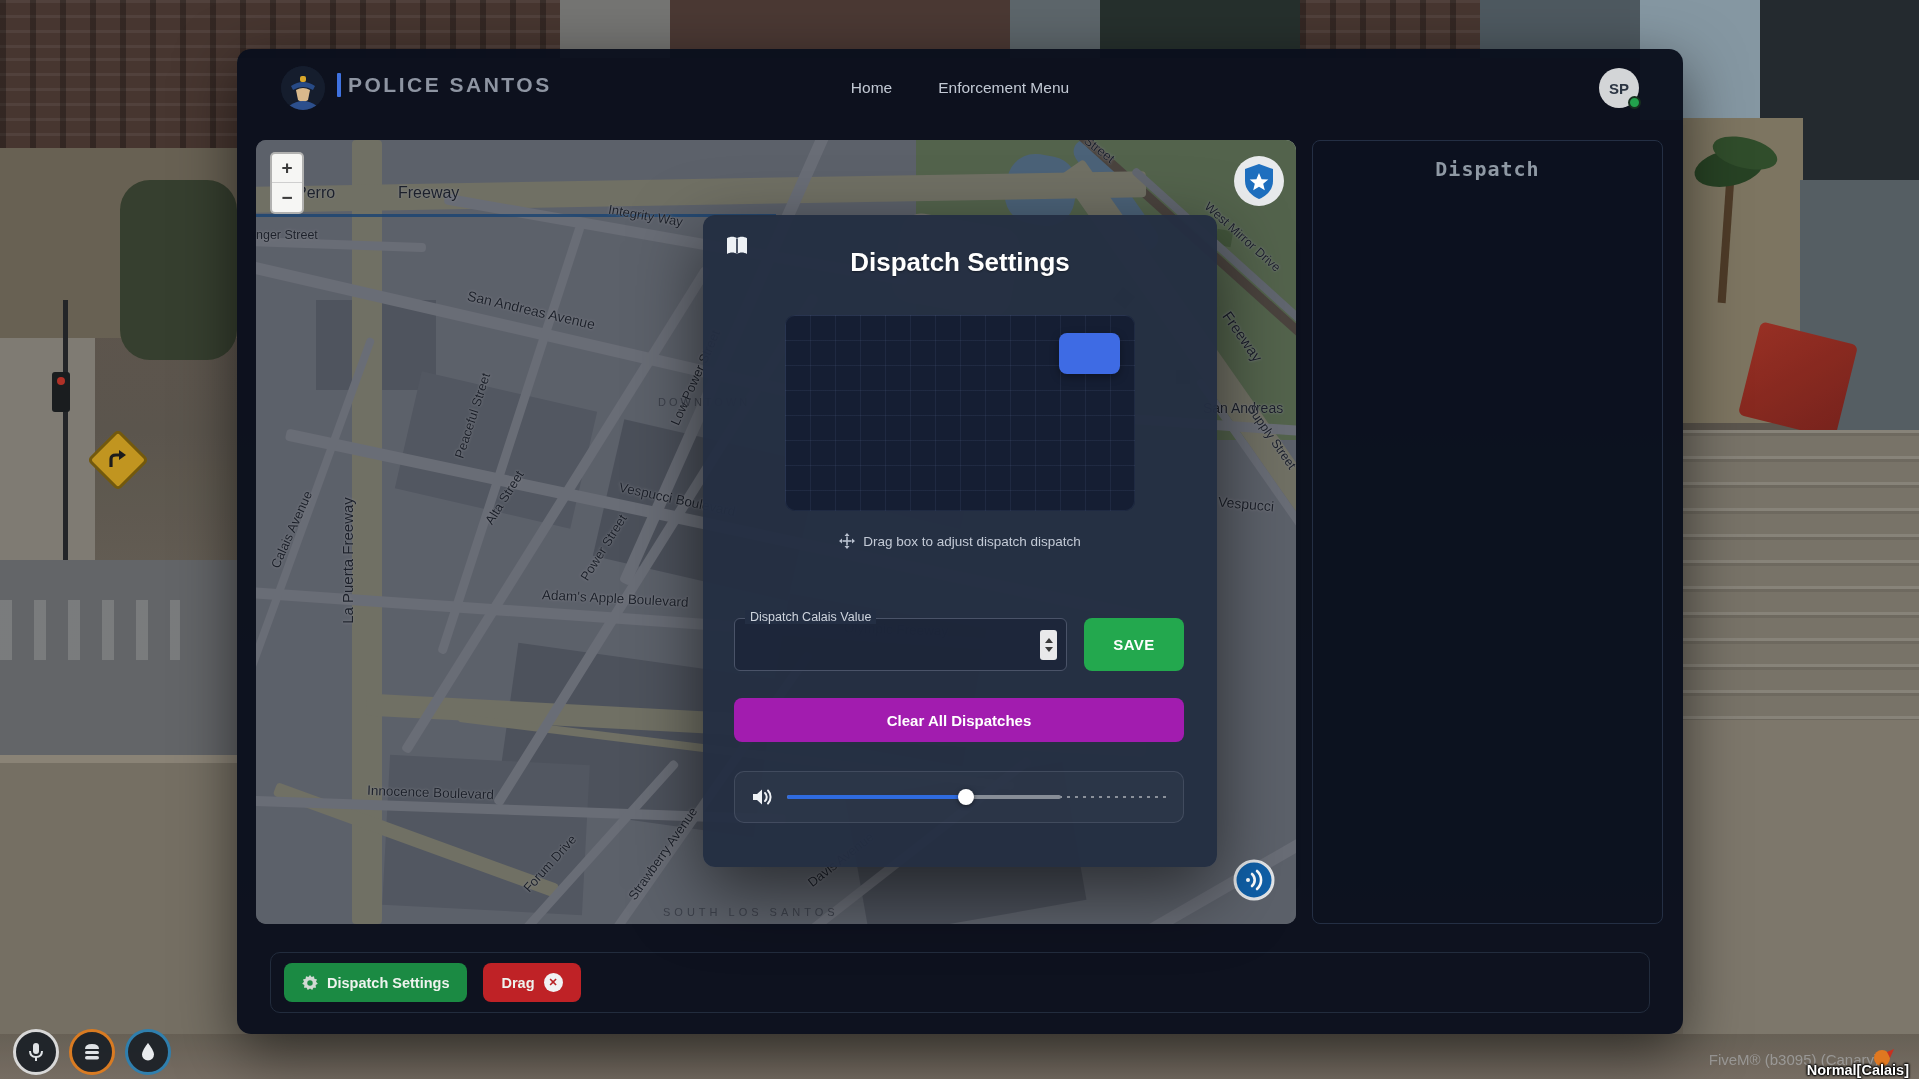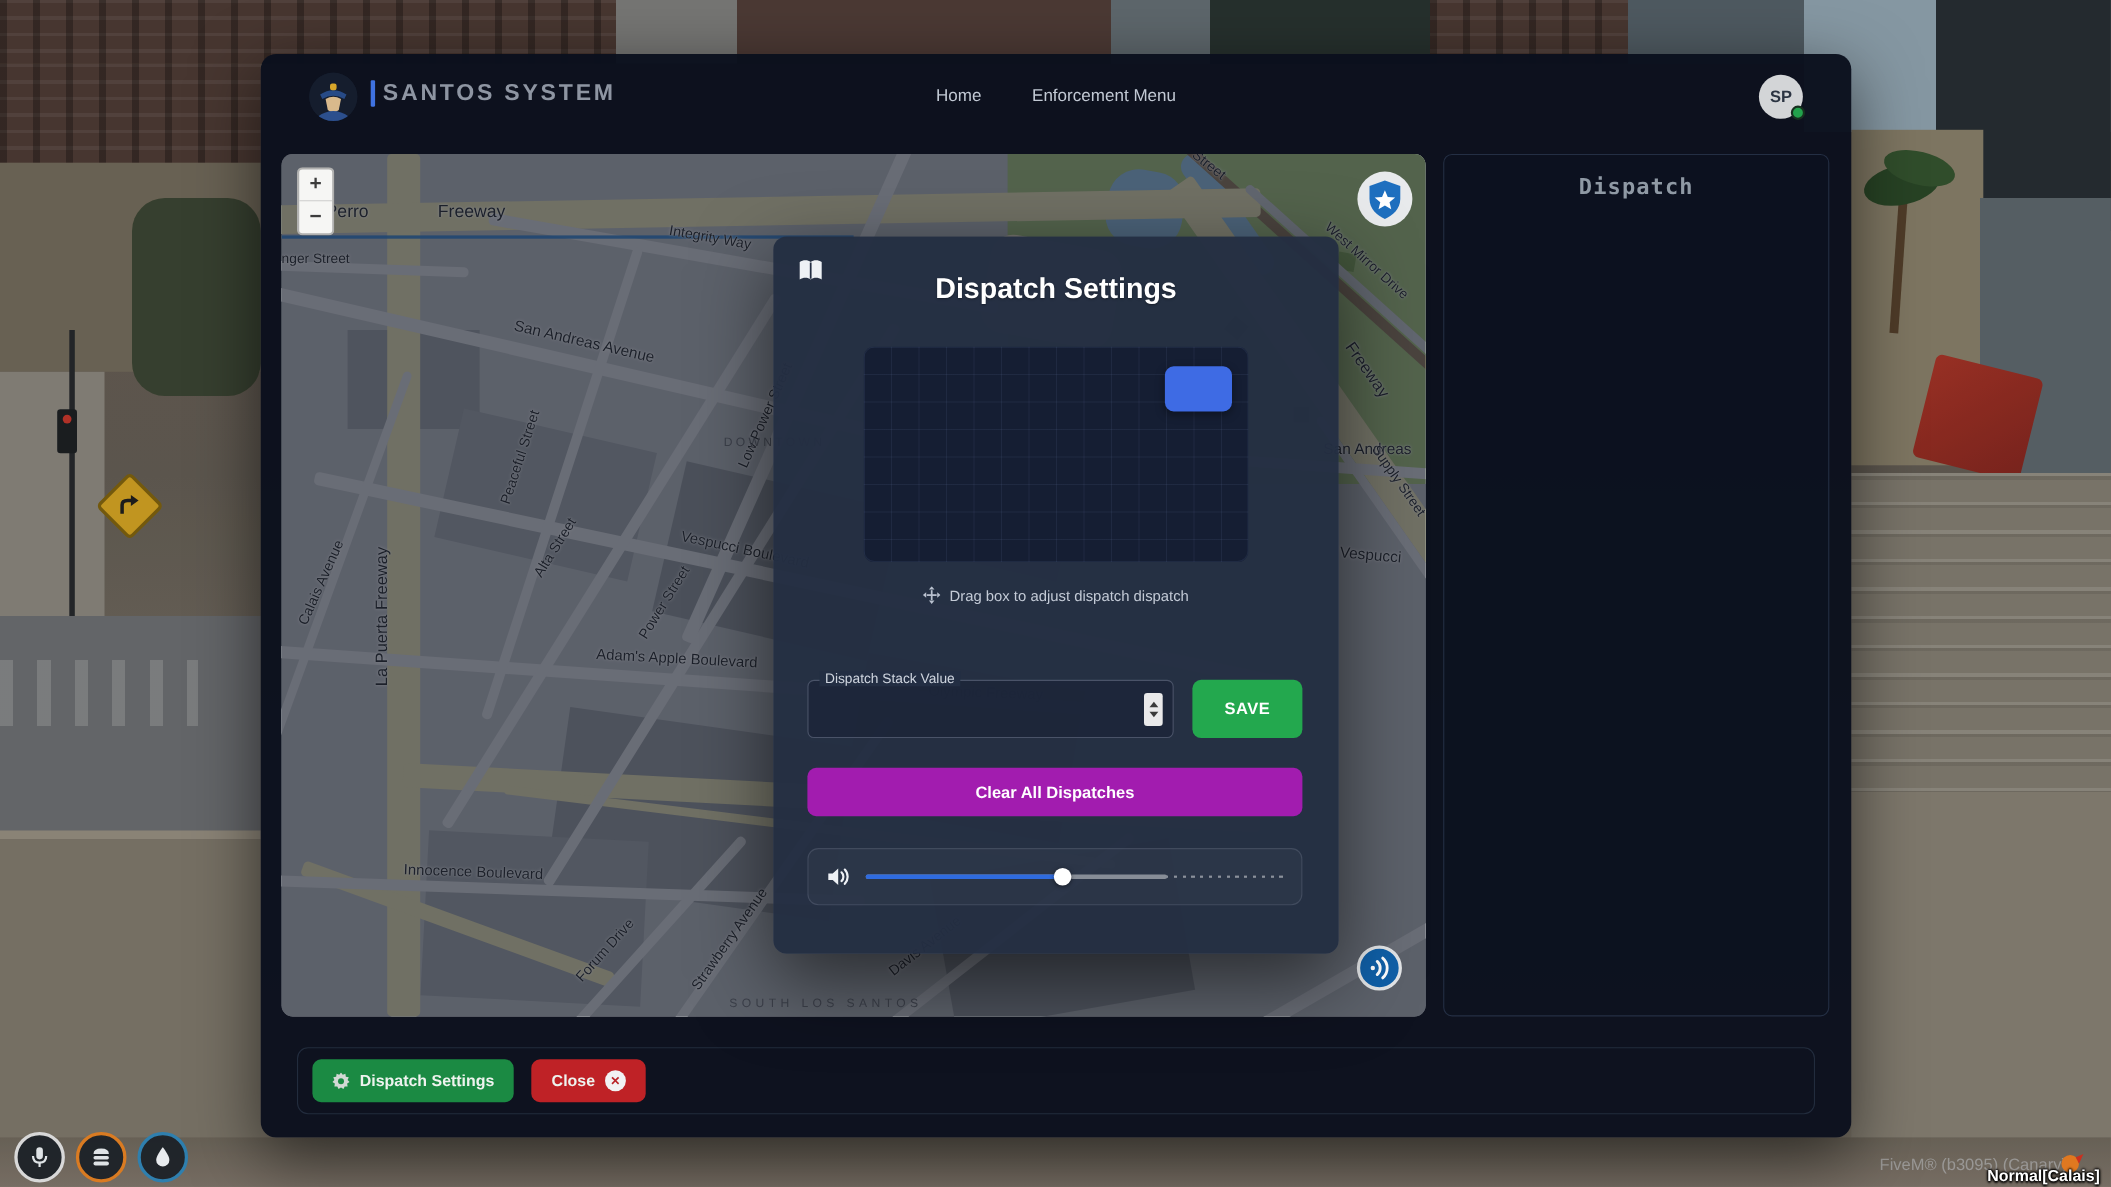--- a/index.html
+++ b/index.html
@@ -195,21 +195,21 @@
         <svg width="44" height="44" viewBox="0 0 44 44">
           <circle cx="22" cy="22" r="22" fill="#151d2d"></circle>
           <path d="M10 20 Q22 12 34 20 L32 24 Q22 18 12 24 Z" fill="#274a86"></path>
           <rect x="19" y="10" width="6" height="6" rx="2" fill="#d8a62a"></rect>
           <path d="M15 24 Q22 20 29 24 L27 34 Q22 38 17 34 Z" fill="#d9b98c"></path>
           <path d="M8 40 Q22 30 36 40 L36 44 L8 44 Z" fill="#2c4f8d"></path>
         </svg>
       </div>
       <div class="brand">
         <div class="brand-bar"></div>
-        <div class="brand-text">SANTOS SYSTEM</div>
+        <div class="brand-text">POLICE SANTOS</div>
       </div>
       <nav class="nav">
         <a>Home</a>
         <a>Enforcement Menu</a>
       </nav>
       <div class="avatar">
         <span>SP</span>
         <span class="avatar-dot"></span>
       </div>
     </div>
@@ -320,21 +320,21 @@
     <div id="footer-bar">
       <div class="f-right">
         <button class="btn btn-ds">
           <svg width="16" height="16" viewBox="0 0 20 20">
             <path d="M10 0 L12 2.5 L15 1.5 L15.5 4.8 L18.8 5.5 L17.5 8.5 L19.8 10.8 L17 12.5 L17.5 15.8 L14.2 15.8 L12.8 18.8 L10 17 L7.2 18.8 L5.8 15.8 L2.5 15.8 L3 12.5 L0.2 10.8 L2.5 8.5 L1.2 5.5 L4.5 4.8 L5 1.5 L8 2.5 Z" fill="#d2d9d4"></path>
             <circle cx="10" cy="10" r="3.4" fill="#1b8a43"></circle>
           </svg>
           <span>Dispatch Settings</span>
         </button>
         <button class="btn btn-close">
-          <span>Close</span>
+          <span>Drag</span>
           <span class="close-x">✕</span>
         </button>
       </div>
     </div>
   </div>
 
   <div id="modal">
     <svg class="book" width="24" height="22" viewBox="0 0 24 22">
       <path d="M12 3.2 C9.5 1.2 5 1.2 2 3.2 V19 C5 17 9.5 17 12 19 C14.5 17 19 17 22 19 V3.2 C19 1.2 14.5 1.2 12 3.2 Z" fill="#eef1f5"></path>
       <line x1="12" y1="3.6" x2="12" y2="18.4" stroke="#232e43" stroke-width="1.6"></line>
@@ -348,21 +348,21 @@
     <div id="drag-hint">
       <svg width="16" height="16" viewBox="0 0 16 16">
         <path d="M8 0 L10.5 3 H5.5 Z M8 16 L5.5 13 H10.5 Z M0 8 L3 5.5 V10.5 Z M16 8 L13 10.5 V5.5 Z" fill="#b9c1cf"></path>
         <rect x="7.2" y="3.5" width="1.6" height="9" fill="#b9c1cf"></rect>
         <rect x="3.5" y="7.2" width="9" height="1.6" fill="#b9c1cf"></rect>
       </svg>
       <span>Drag box to adjust dispatch dispatch</span>
     </div>
 
     <div id="stack-wrap">
-      <div id="stack-legend">Dispatch Stack Value</div>
+      <div id="stack-legend">Dispatch Calais Value</div>
       <div class="spin">
           <i class="up"></i>
           <i class="dn"></i>
         </div>
     </div>
     <button id="save-btn">SAVE</button>
 
     <button id="clear-btn">Clear All Dispatches</button>
 
     <div id="vol-row">

